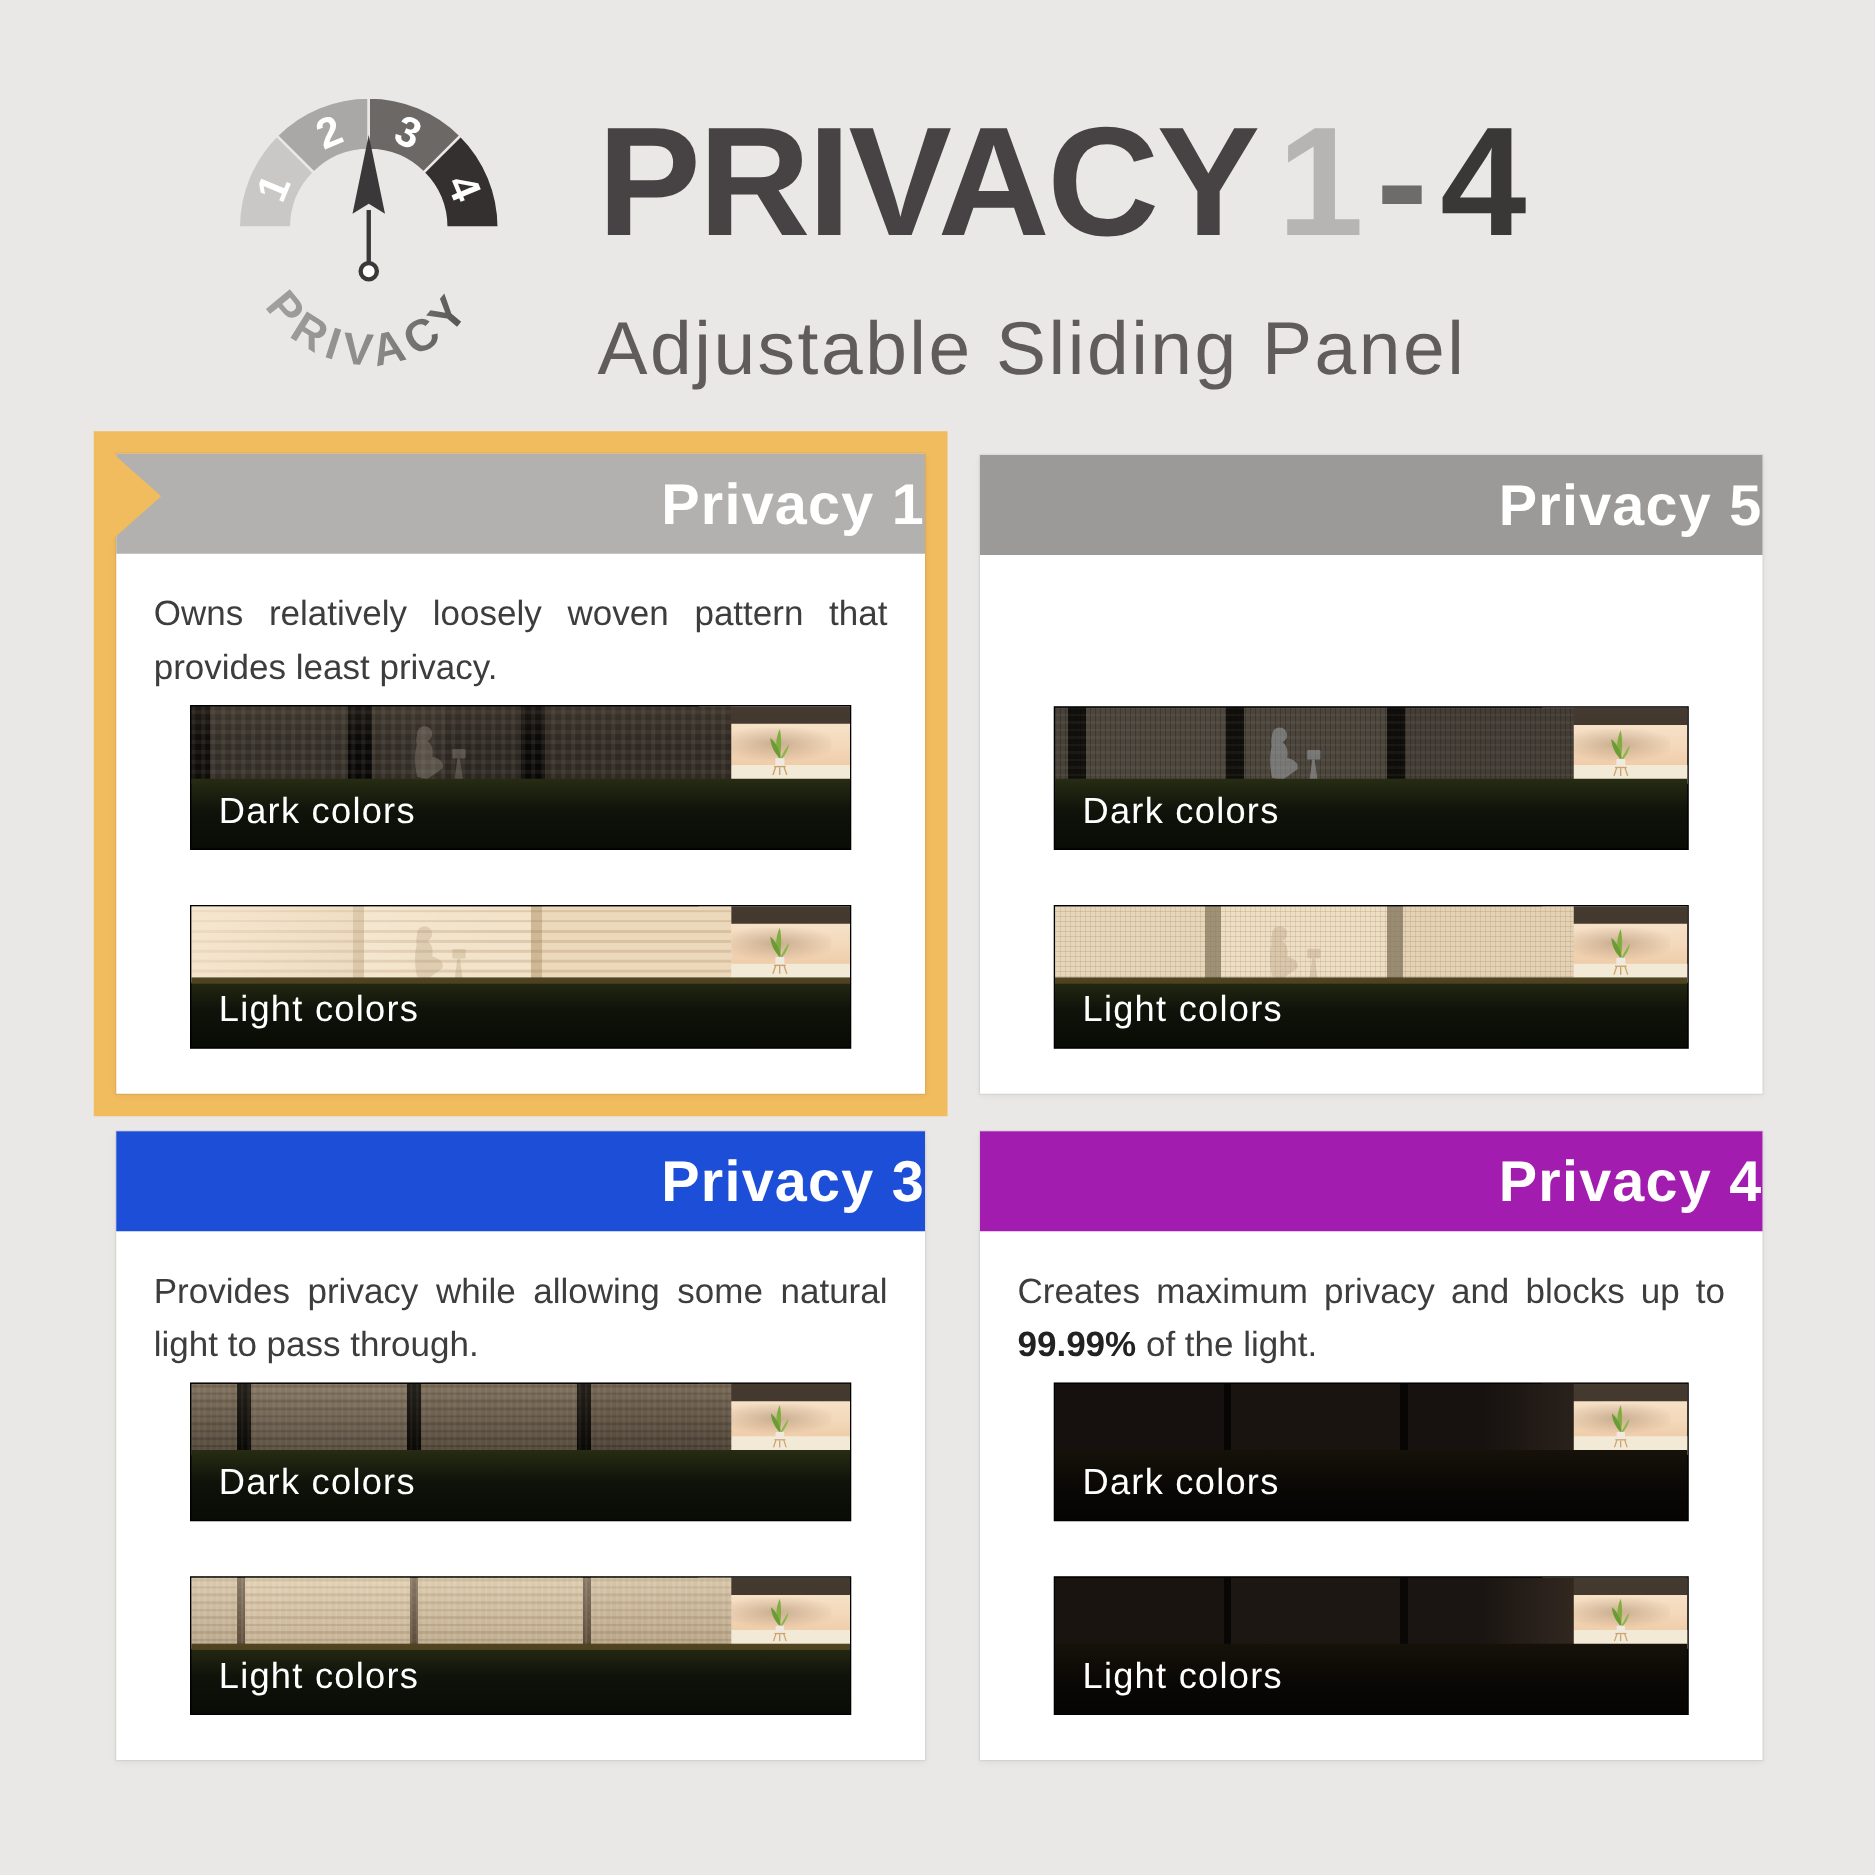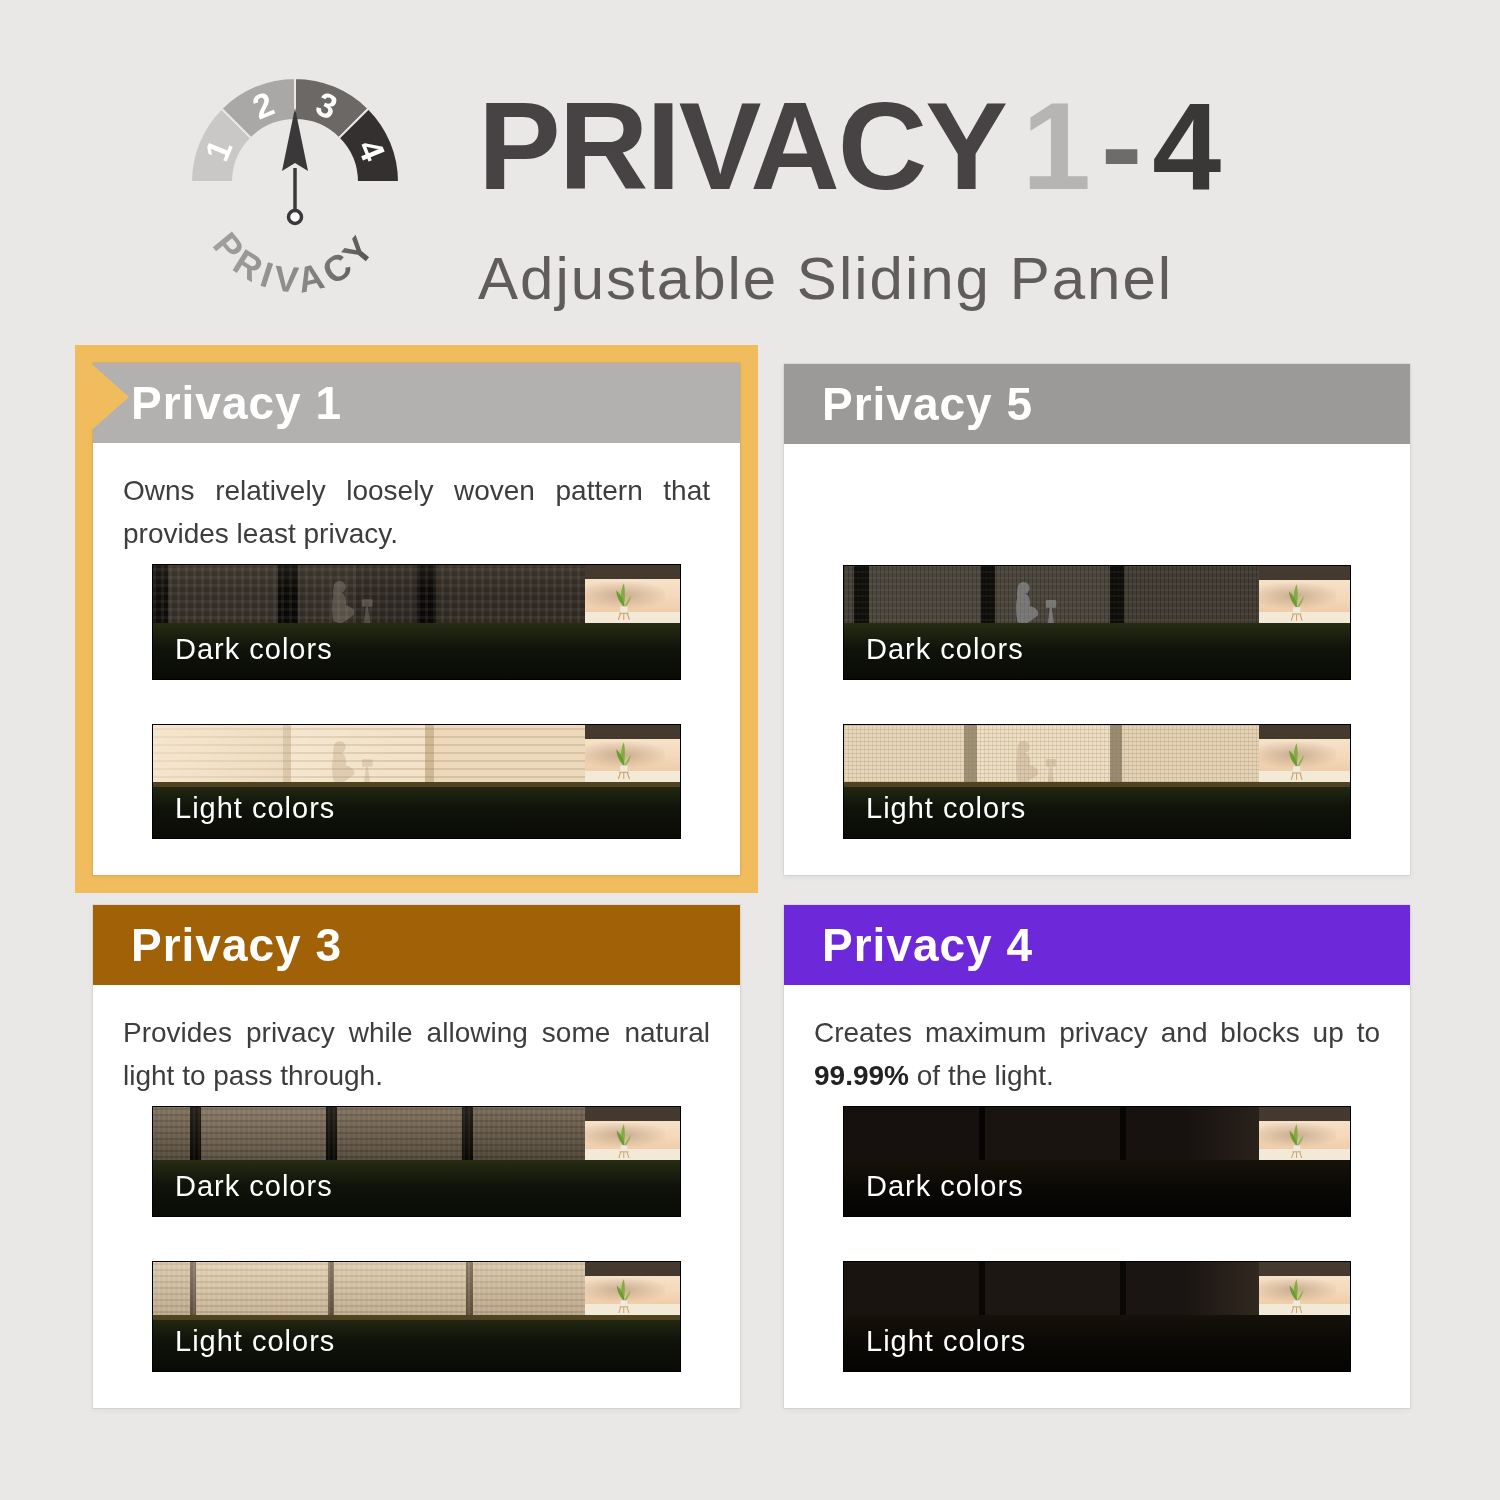--- a/index.html
+++ b/index.html
@@ -18,21 +18,21 @@
 
   
   .frame{position:absolute;left:75px;top:345px;width:683px;height:548px;}
   .card{position:absolute;background:#fff;box-shadow:0 0 0 1px rgba(0,0,0,.05),0 2px 6px rgba(0,0,0,.06);}
   .card.inframe{left:18px;top:18px;width:647px;height:512px;}
   .card.c2{left:784px;top:364px;width:626px;height:511px;}
   .card.c3{left:93px;top:905px;width:647px;height:503px;}
   .card.c4{left:784px;top:905px;width:626px;height:503px;}
 
   .card-head{position:relative;height:80px;line-height:80px;}
-  .card-head h2{margin:0;padding-left:38px;font-size:46px;font-weight:700;color:#fff;letter-spacing:1px;}
+  .card-head h2{margin:0;padding-left:38px;font-size:46px;font-weight:700;color:#fff;letter-spacing:1px;text-align:right;}
   .pennant{position:absolute;left:-16px;top:-12px;width:52px;height:92px;
            clip-path:polygon(0 0,100% 50%,0 100%);}
 
   .desc{margin:0;padding:26px 30px 0;font-size:28px;line-height:43px;color:#3d3d3d;text-align:justify;}
   .desc b{font-weight:700;color:#222;}
 
   .photos{position:absolute;left:19px;right:19px;top:185px;bottom:20px;display:flex;gap:12px;flex-direction:column;}
   .photo{position:relative;flex:1;overflow:hidden;background:#000;border:1px solid rgba(0,0,0,.15);}
   .panels{position:absolute;left:0;top:0;bottom:52px;width:82%;z-index:2;}
   .wall{position:absolute;left:77%;right:0;top:0;bottom:52px;z-index:1;
@@ -234,21 +234,21 @@
         <svg class="sil">
             <use href="#person"></use>
           </svg>
         <div class="floorstrip"></div>
         <figcaption class="photo-label">Light colors</figcaption>
       </figure>
     </div>
   </section>
 
   <section class="card c3">
-    <div class="card-head" style="background: #a16207;">
+    <div class="card-head" style="background: #1d4ed8;">
       <h2>Privacy 3</h2>
     </div>
     <p class="desc"><span>Provides privacy while allowing some natural light to pass through.</span><b></b><span></span></p>
     <div class="photos">
       <figure class="photo p3d">
         <div class="wall">
           <div class="valance"></div>
           <div class="shadow"></div>
           <div class="rug"></div>
           <svg class="plant">
@@ -269,21 +269,21 @@
             </svg>
         </div>
         <div class="panels"></div>
         <div class="floorstrip"></div>
         <figcaption class="photo-label">Light colors</figcaption>
       </figure>
     </div>
   </section>
 
   <section class="card c4">
-    <div class="card-head" style="background: #6d28d9;">
+    <div class="card-head" style="background: #a21caf;">
       <h2>Privacy 4</h2>
     </div>
     <p class="desc"><span>Creates maximum privacy and blocks up to </span><b>99.99%</b><span> of the light.</span></p>
     <div class="photos">
       <figure class="photo p4d">
         <div class="wall">
           <div class="valance"></div>
           <div class="shadow"></div>
           <div class="rug"></div>
           <svg class="plant">

